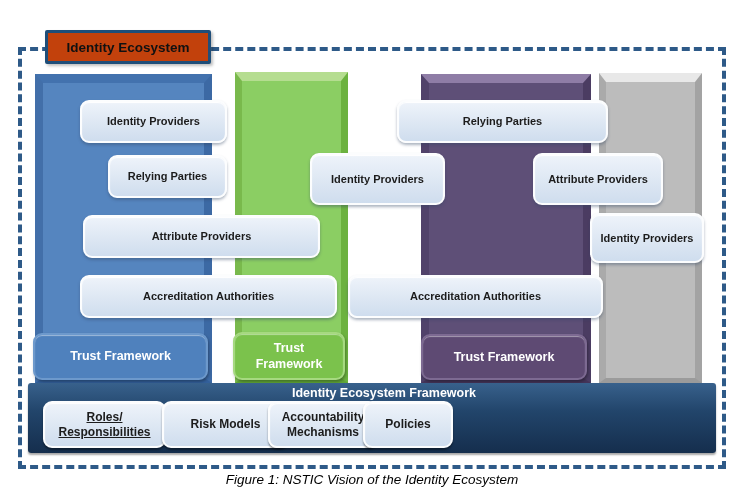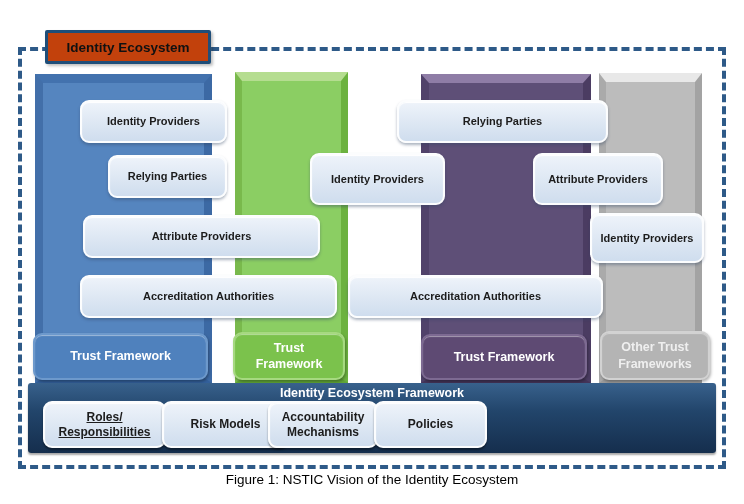--- a/index.html
+++ b/index.html
@@ -65,40 +65,40 @@
   .tbox-purple{left:421px;top:334px;width:166px;height:46px;background:#5e4a73;border:2px solid #7d6a92;}
   .tbox-gray{left:600px;top:331px;width:110px;height:49px;background:#b4b4b4;border:2px solid #d2d2d2;color:#efefef;}
   
   .framework-bar{
     position:absolute;left:28px;top:383px;width:688px;height:70px;
     background:linear-gradient(180deg,#38618c 0%,#22456b 40%,#152e4d 100%);
     border-radius:3px;box-shadow:0 2px 2px rgba(0,0,0,0.35);
   }
   .framework-title{
     position:absolute;left:0;top:3px;width:100%;text-align:center;
-    color:#ffffff;font-weight:bold;font-size:12.5px;
+    color:#ffffff;font-weight:bold;font-size:12.5px;padding-left:12px;
   }
   .fw-item{
     position:absolute;top:18px;height:47px;display:flex;align-items:center;justify-content:center;
     text-align:center;box-sizing:border-box;
     background:linear-gradient(180deg,#eef3fa 0%,#dde7f3 55%,#cfddee 100%);
     border:2px solid #fcfdfe;border-radius:9px;
     box-shadow:0 2px 2px rgba(0,0,0,0.4), inset 0 1px 1px #ffffff;
     font-weight:bold;font-size:12px;color:#1c1c1c;line-height:1.25;padding:2px 4px;
   }
   .fw-1{left:15px;width:123px;text-decoration:underline;}
   .fw-2{left:134px;width:127px;}
   .fw-3{left:240px;width:110px;text-align:center;}
-  .fw-4{left:346px;width:113px;}
+  .fw-4{left:335px;width:90px;}
   .fw-5{left:467px;width:105px;}
   .fw-6{left:580px;width:106px;}
   
   .caption{
     position:absolute;left:0;top:472px;width:100%;text-align:center;
-    font-size:13.5px;color:#000000;
+    font-size:13.5px;color:#000000;font-style:italic;
   }
 </style>
 </head>
 <body>
 
 <div id="canvas">
 
   <div class="eco-border"></div>
 
   <div class="col col-blue"></div>
@@ -119,21 +119,20 @@
   <div class="pill" style="left:348px;top:275px;width:255px;height:43px;">Accreditation Authorities</div>
 
   <div class="pill" style="left:397px;top:100px;width:211px;height:43px;">Relying Parties</div>
   <div class="pill" style="left:533px;top:153px;width:130px;height:52px;">Attribute Providers</div>
 
   <div class="pill" style="left:590px;top:213px;width:114px;height:50px;">Identity Providers</div>
 
   <div class="tbox tbox-blue">Trust Framework</div>
   <div class="tbox tbox-green">Trust Framework</div>
   <div class="tbox tbox-purple">Trust Framework</div>
-  <div class="tbox tbox-gray">Other Trust Frameworks</div>
 
   <div class="framework-bar">
     <div class="framework-title">Identity Ecosystem Framework</div>
     <div class="fw-item fw-1">Roles/ Responsibilities</div>
     <div class="fw-item fw-2">Risk Models</div>
     <div class="fw-item fw-3">Accountability Mechanisms</div>
     <div class="fw-item fw-4">Policies</div>
   </div>
 
   <div class="caption">Figure 1: NSTIC Vision of the Identity Ecosystem</div>

